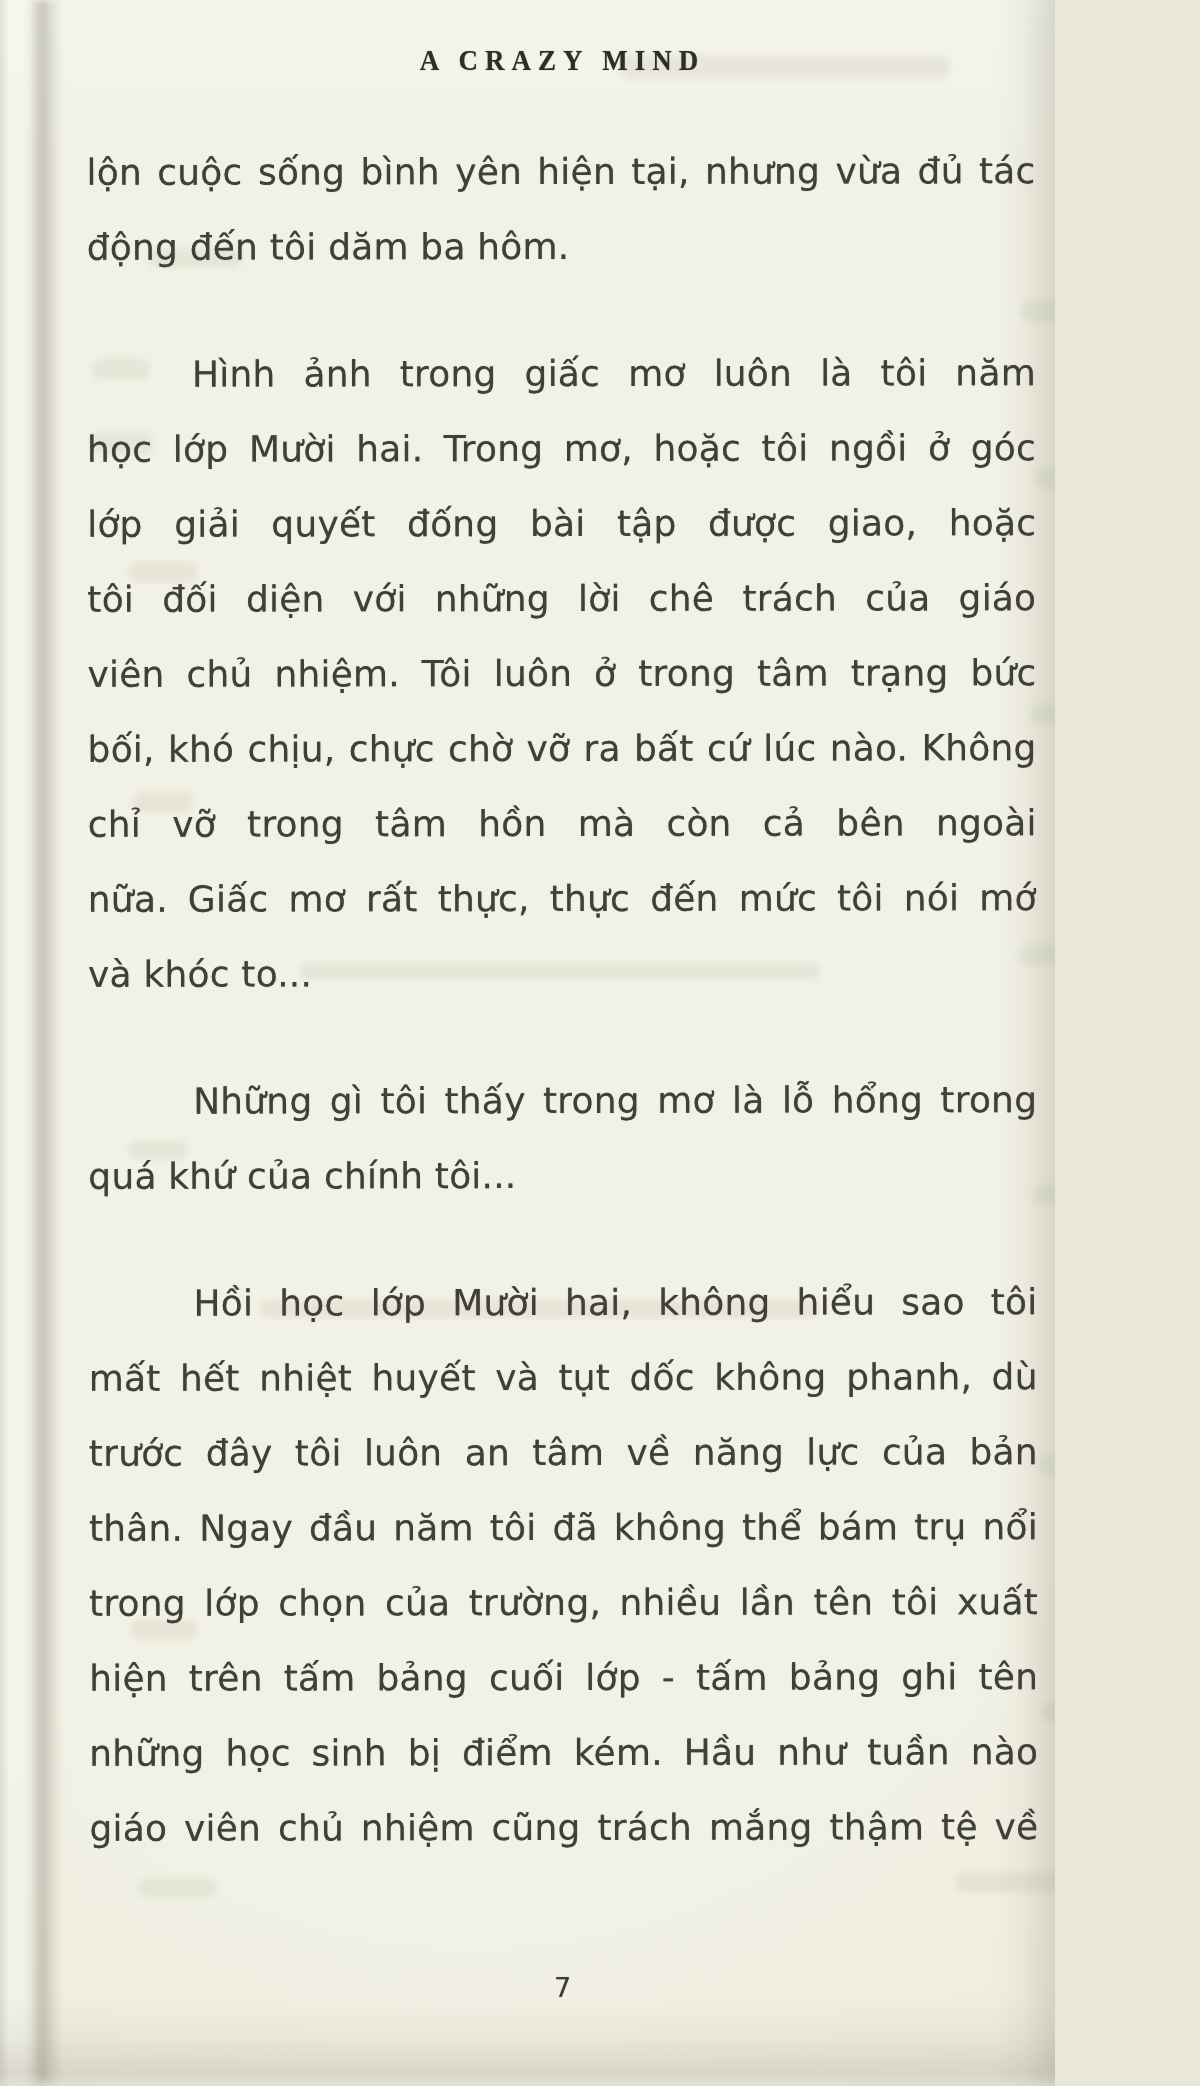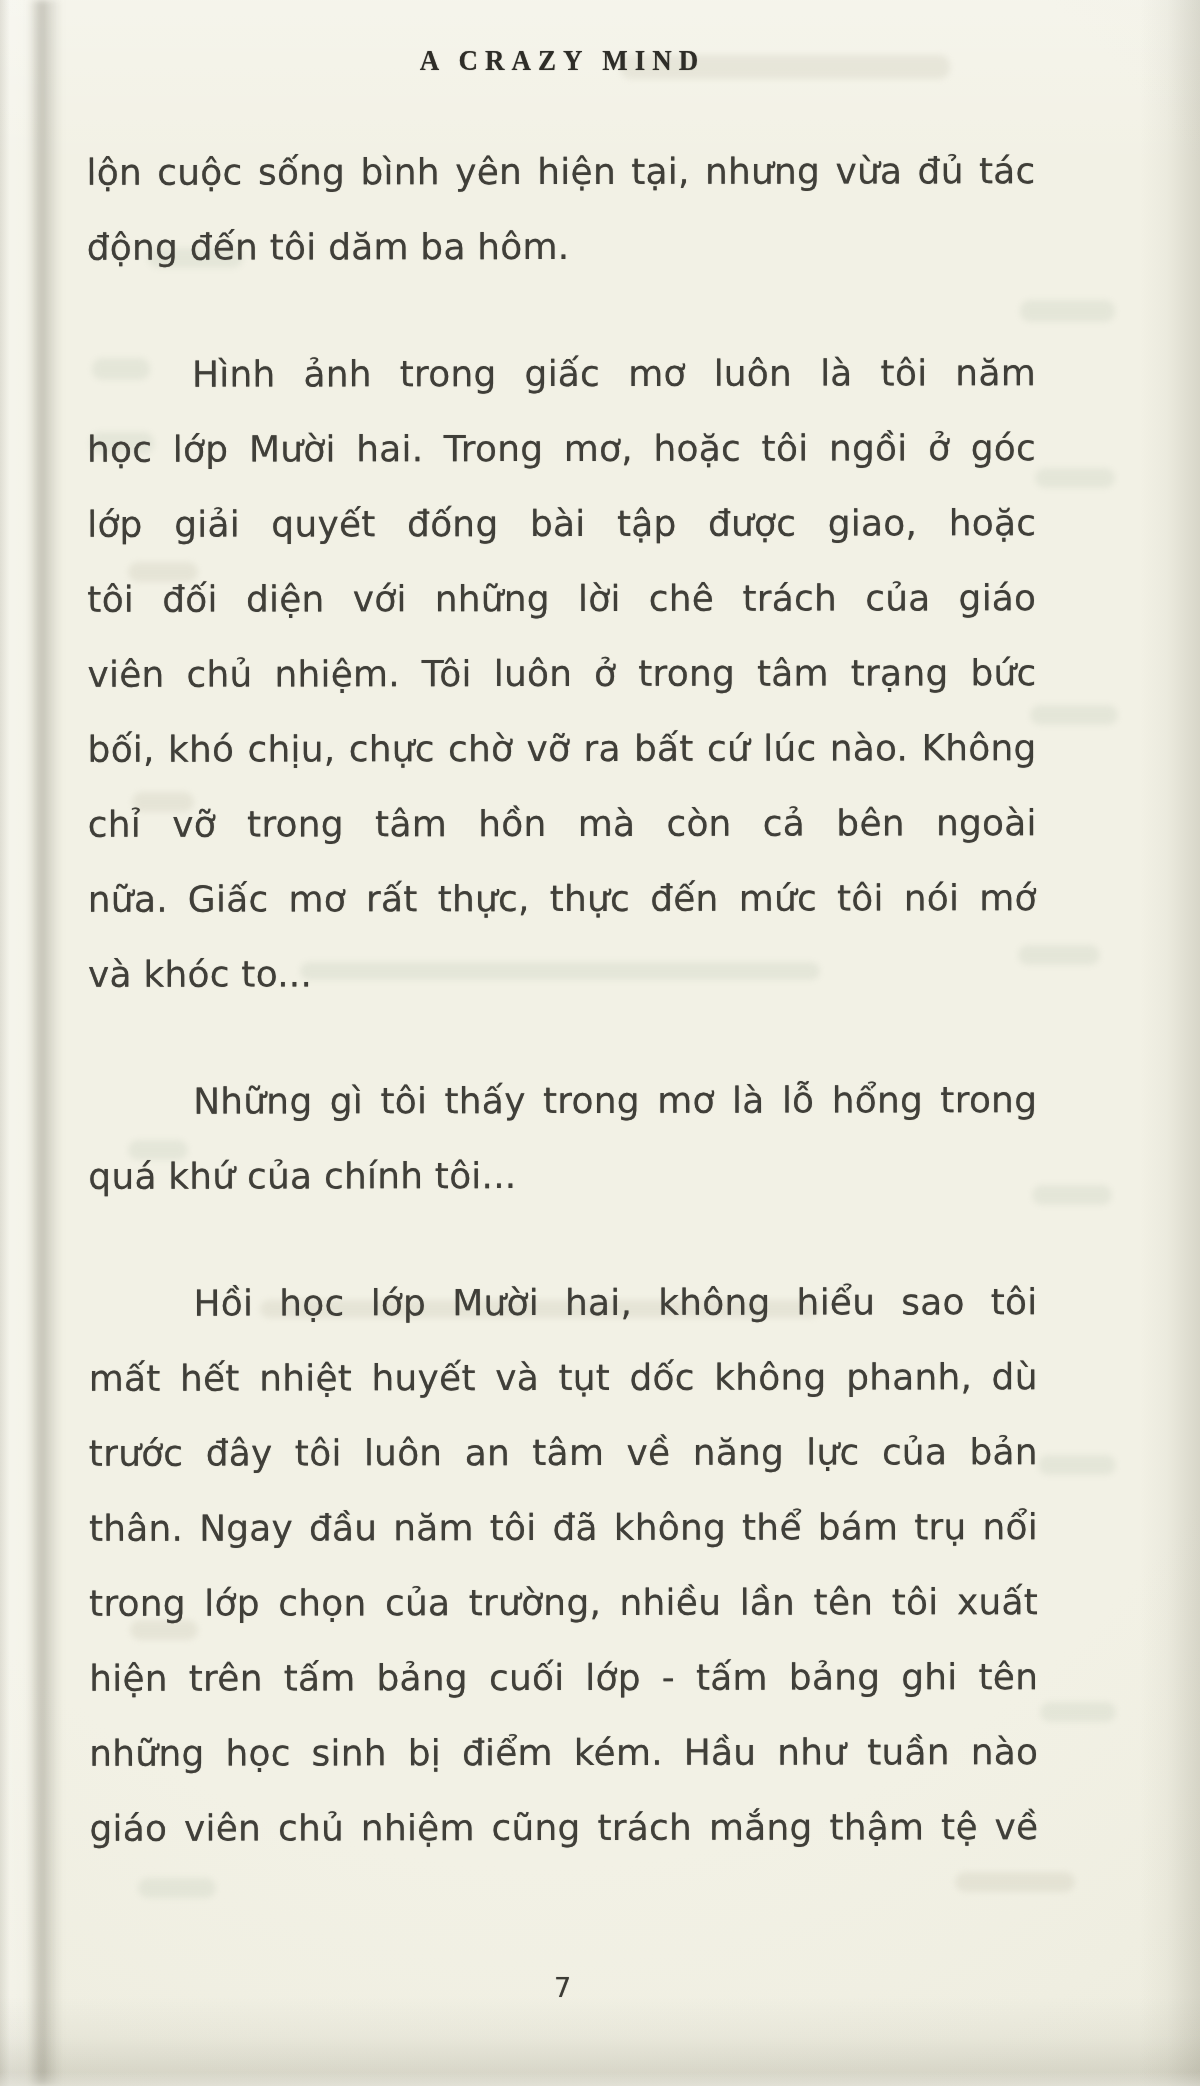--- a/index.html
+++ b/index.html
@@ -4,21 +4,21 @@
 <style>
   html, body { margin: 0; padding: 0; }
   body {
     width: 1200px; height: 2086px;
     font-family: "DejaVu Sans", sans-serif;
     background: #e9e7d8;
     overflow: hidden;
   }
   .page {
     position: relative;
-    width: 1200px; height: 2086px;
+    width: 1055px; height: 2086px;
     background:
       linear-gradient(180deg, rgba(255,255,255,0.25) 0%, rgba(255,255,255,0) 8%),
       linear-gradient(90deg, rgba(255,255,255,0.30) 0%, rgba(255,255,255,0) 5%),
       radial-gradient(130% 90% at 45% 40%, #f2f1e5 55%, #ecebdd 85%, #e4e2d1 100%),
       #f0efe3;
     overflow: hidden;
   }
   
   .gutter-shadow {
     position: absolute; left: 28px; top: 0; width: 34px; height: 100%;

